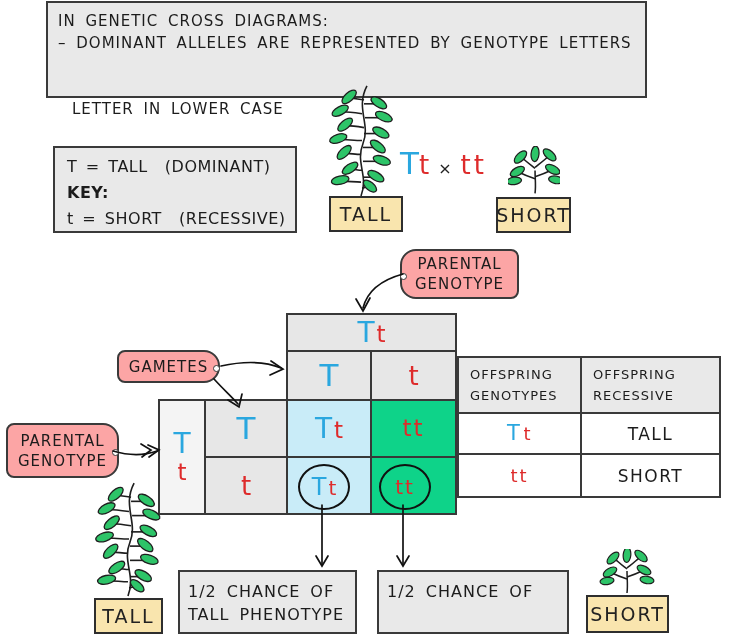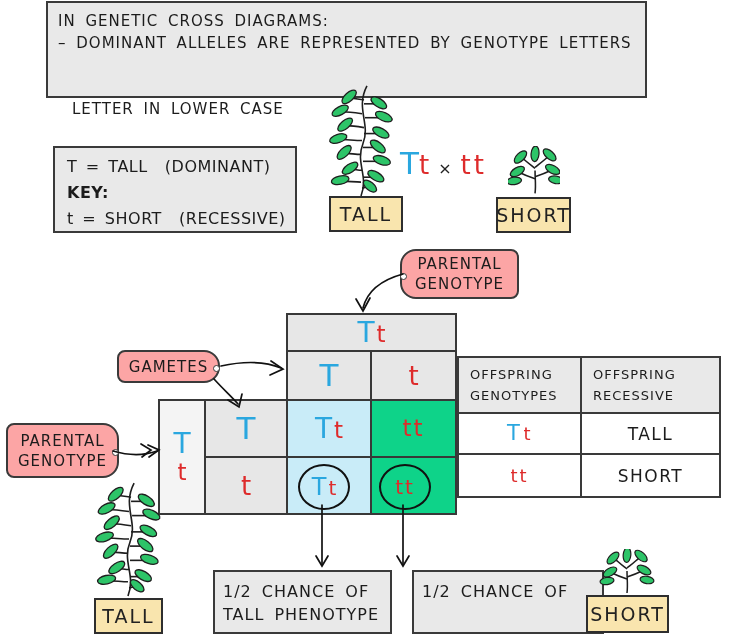--- a/index.html
+++ b/index.html
@@ -51,21 +51,21 @@
   #offspring-table .cellt:last-child{border-right:none;}
   #offspring-table .hdr{background:#e9e9e9;height:54px;font-size:13px;line-height:21px;letter-spacing:1px;border-bottom:2px solid #3a3a3a;}
   #offspring-table .body1{height:39px;border-bottom:2px solid #3a3a3a;}
   #offspring-table .body2{height:41px;}
   #offspring-table .bodycell{align-items:center !important;justify-content:center;padding-left:0 !important;font-size:17px;letter-spacing:1.5px;}
   #offspring-table .col1{width:123px;}
   #offspring-table .col2{width:137px;}
   #offspring-table .al-T{font-size:21px;}
   #offspring-table .al-t{font-size:18px;}
   
-  .chancebox{background:#e9e9e9;border:2px solid #3a3a3a;padding:8px 8px;font-size:16px;line-height:23px;letter-spacing:1px;word-spacing:4px;margin-left:35px;}
+  .chancebox{background:#e9e9e9;border:2px solid #3a3a3a;padding:8px 8px;font-size:16px;line-height:23px;letter-spacing:1px;word-spacing:4px;}
   #chance-tall{left:178px;top:570px;width:179px;height:64px;}
   #chance-short{left:377px;top:570px;width:192px;height:64px;}
   svg.overlay{position:absolute;left:0;top:0;z-index:40;pointer-events:none;}
   .plant{position:absolute;}
 </style>
 </head>
 <body>
 
 <div id="stage">
 

